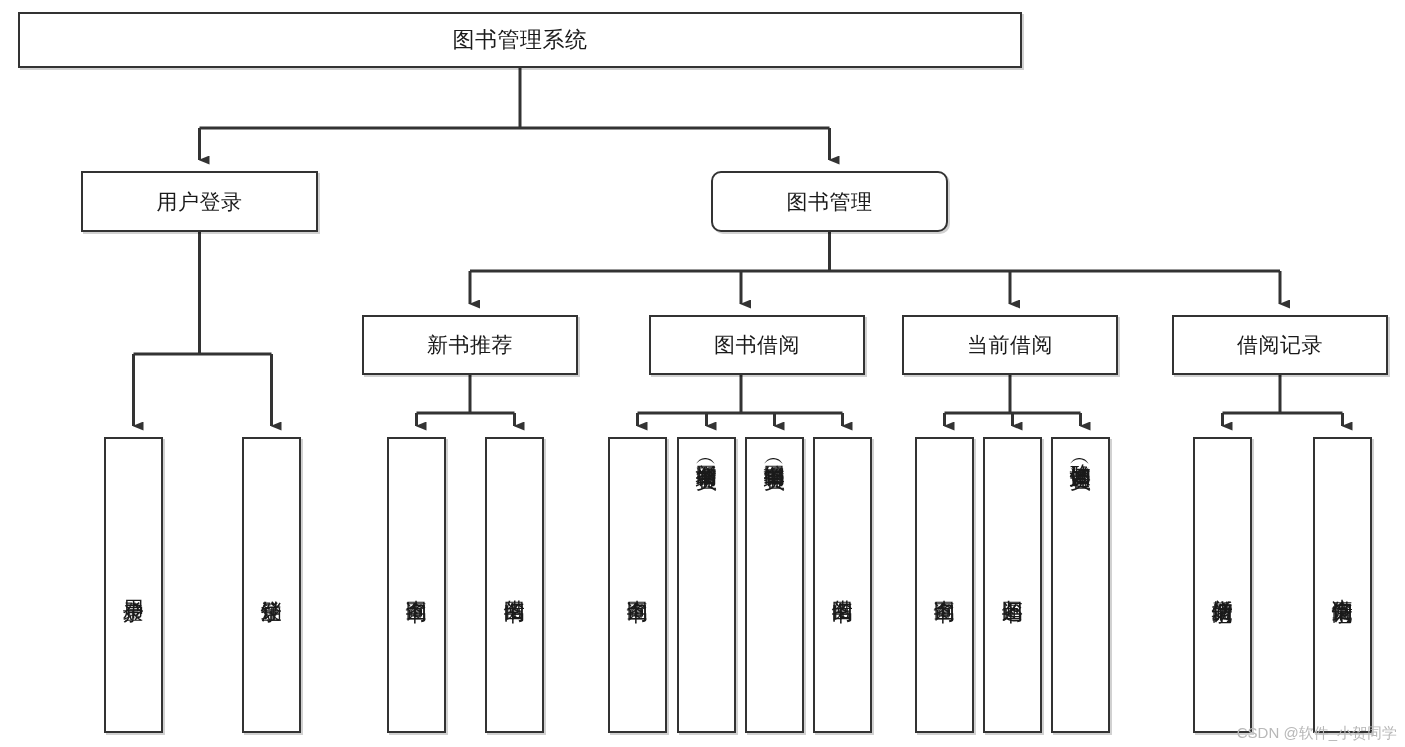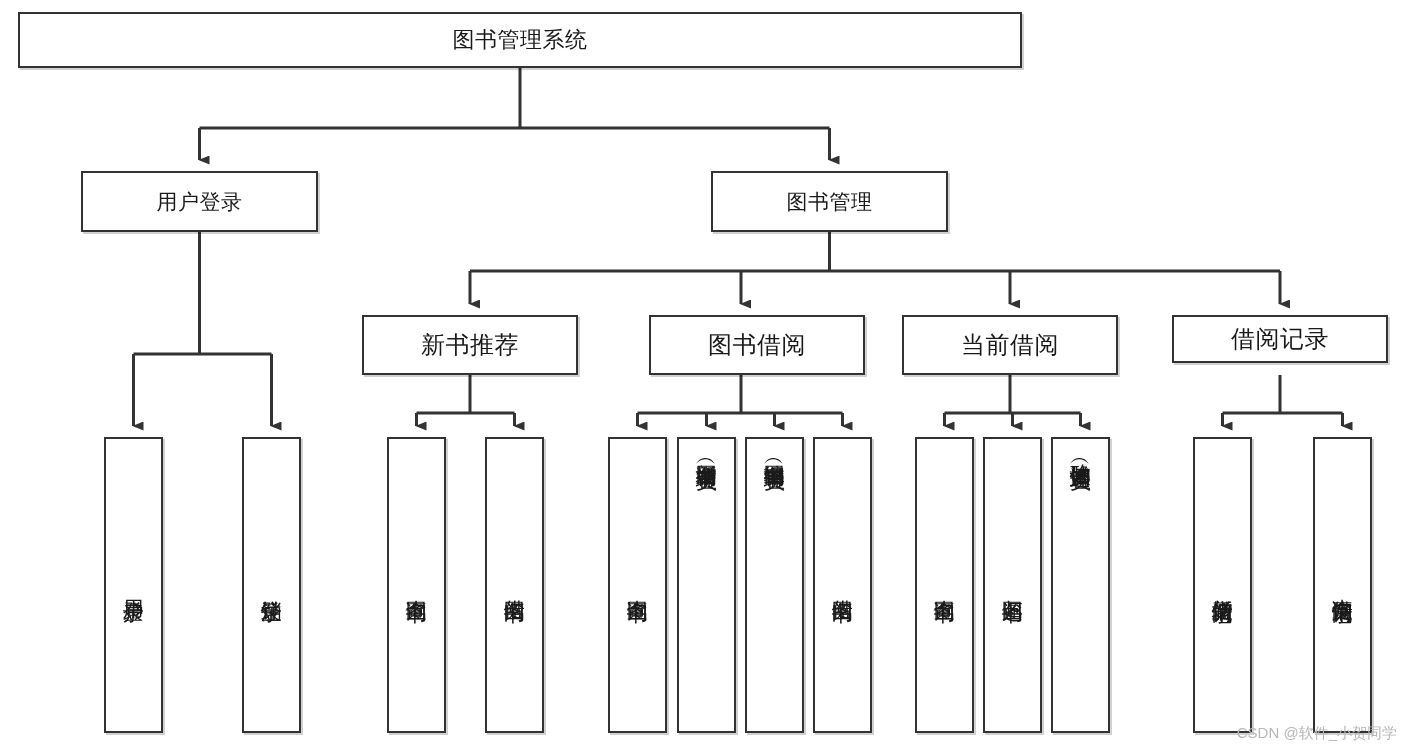--- a/index.html
+++ b/index.html
@@ -41,21 +41,21 @@
   }
   .node-label {
     color: #1a1a1a;
     font-family: "Liberation Sans", "DejaVu Sans", sans-serif;
     line-height: 1.12;
     letter-spacing: 0.5px;
     white-space: nowrap;
   }
   .level-0 .node-label { font-size: 22px; }
   .level-1 .node-label { font-size: 21px; }
-  .level-2 .node-label { font-size: 24px; }
+  .level-2 .node-label { font-size: 21px; }
   .leaf-box {
     align-items: flex-start;
     justify-content: center;
     padding-top: 8px;
   }
   .leaf-box .node-label {
     font-size: 21px;
     writing-mode: vertical-rl;
     text-orientation: upright;
     line-height: 1.22;
@@ -126,33 +126,33 @@
       </g>
   </svg>
 
   <div id="nodes-layer">
       <div class="node-box level-0" style="left: 18px; top: 12px; width: 1004px; height: 56px;">
         <span class="node-label">图书管理系统</span>
       </div>
       <div class="node-box level-1" style="left: 81px; top: 171px; width: 237px; height: 61px;">
         <span class="node-label">用户登录</span>
       </div>
-      <div class="node-box level-1" style="left: 711px; top: 171px; width: 237px; height: 61px;">
+      <div class="node-box level-1" style="left: 711px; top: 171px; width: 237px; height: 61px; border-radius: 10px;">
         <span class="node-label">图书管理</span>
       </div>
       <div class="node-box level-2" style="left: 362px; top: 315px; width: 216px; height: 60px;">
         <span class="node-label">新书推荐</span>
       </div>
       <div class="node-box level-2" style="left: 633px; top: 315px; width: 216px; height: 60px; margin-left: 16px;">
         <span class="node-label">图书借阅</span>
       </div>
       <div class="node-box level-2" style="left: 902px; top: 315px; width: 216px; height: 60px; align-items: center;">
         <span class="node-label">当前借阅</span>
       </div>
-      <div class="node-box level-2" style="left: 1172px; top: 315px; width: 216px; height: 48px;">
+      <div class="node-box level-2" style="left: 1172px; top: 315px; width: 216px; height: 60px;">
         <span class="node-label">借阅记录</span>
       </div>
       <div class="node-box level-3 leaf-box center-text" style="left: 104px; top: 437px; width: 59px; height: 296px;">
         <span class="node-label">用户登录</span>
       </div>
       <div class="node-box level-3 leaf-box center-text" style="left: 242px; top: 437px; width: 59px; height: 296px;">
         <span class="node-label">注销登录</span>
       </div>
       <div class="node-box level-3 leaf-box center-text" style="left: 387px; top: 437px; width: 59px; height: 296px;">
         <span class="node-label">查询图书</span>

